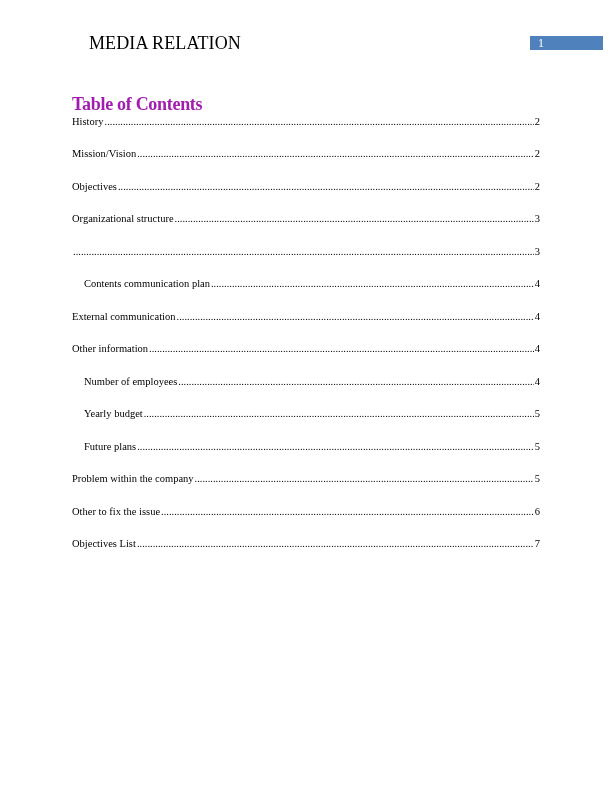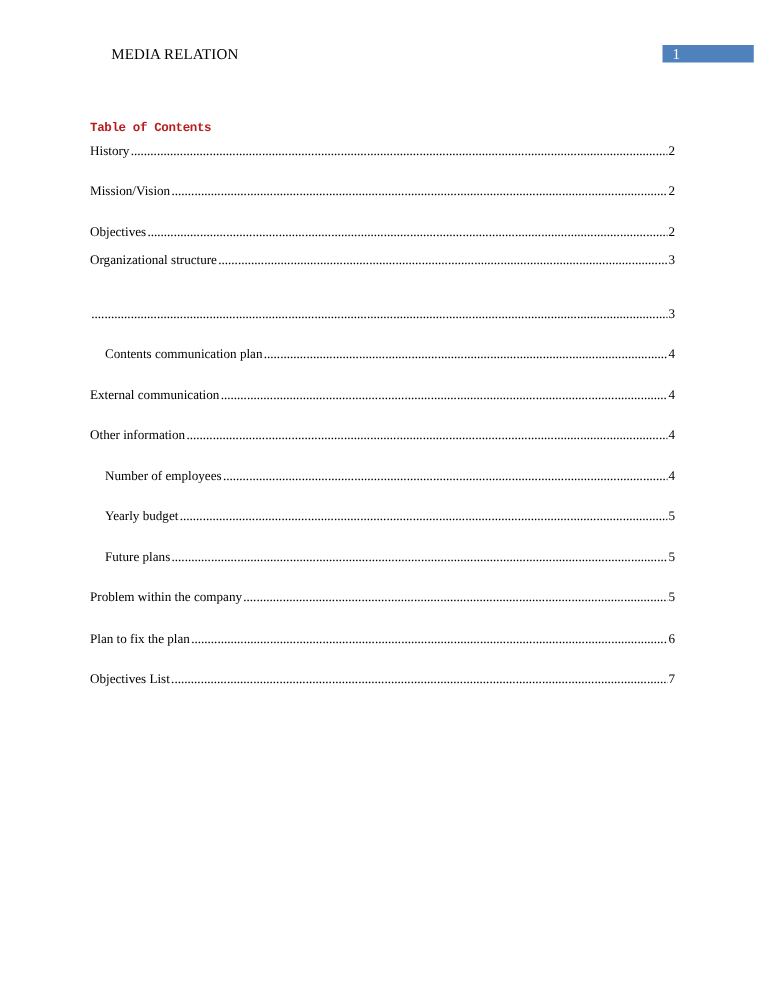--- a/index.html
+++ b/index.html
@@ -4,34 +4,34 @@
 <style>
   html, body { margin: 0; padding: 0; }
   body {
     width: 612px; height: 792px; background: #ffffff;
     position: relative; overflow: hidden;
     font-family: "Liberation Serif", "DejaVu Serif", serif;
     color: #000;
   }
   .header-title {
     position: absolute; left: 89px; top: 36px;
-    font-size: 12px; line-height: 14px; letter-spacing: 0.1px;
+    font-size: 18px; line-height: 14px; letter-spacing: 0.1px;
   }
   .page-box {
     position: absolute; left: 530px; top: 36px; width: 73px; height: 14px;
     background: #4f81bd;
   }
   .page-num {
     position: absolute; left: 8px; top: 0px; color: #ffffff;
     font-size: 12px; line-height: 14px;
   }
   .toc-title {
     position: absolute; left: 72px; top: 95px;
-    font-family: Liberation Mono, monospace; font-weight: bold;
-    font-size: 10px; line-height: 18px; color: #b91c1c;
+    font-family: Liberation Serif, serif; font-weight: bold;
+    font-size: 18px; line-height: 18px; color: #a21caf;
     letter-spacing: -0.3px;
   }
   .toc {
     position: absolute; left: 72px; top: 115px; width: 468px;
   }
   .toc-row {
     position: absolute; left: 0; width: 468px; height: 14px;
     display: flex; align-items: flex-start;
     font-size: 10.5px; line-height: 14px;
   }
@@ -65,21 +65,21 @@
   <div class="toc-row" style="top:32px">
     <span class="toc-label">Mission/Vision</span>
     <span class="toc-dots"></span>
     <span class="toc-page">2</span>
   </div>
   <div class="toc-row" style="top:65px">
     <span class="toc-label">Objectives</span>
     <span class="toc-dots"></span>
     <span class="toc-page">2</span>
   </div>
-  <div class="toc-row" style="top:87px">
+  <div class="toc-row" style="top:97px">
     <span class="toc-label">Organizational structure</span>
     <span class="toc-dots"></span>
     <span class="toc-page">3</span>
   </div>
   <div class="toc-row" style="top:130px">
     <span class="toc-dots"></span>
     <span class="toc-page">3</span>
   </div>
   <div class="toc-row level2" style="top:162px">
     <span class="toc-label">Contents communication plan</span>
@@ -110,21 +110,21 @@
     <span class="toc-label">Future plans</span>
     <span class="toc-dots"></span>
     <span class="toc-page">5</span>
   </div>
   <div class="toc-row" style="top:357px">
     <span class="toc-label">Problem within the company</span>
     <span class="toc-dots"></span>
     <span class="toc-page">5</span>
   </div>
   <div class="toc-row" style="top:390px">
-    <span class="toc-label">Plan to fix the plan</span>
+    <span class="toc-label">Other to fix the issue</span>
     <span class="toc-dots"></span>
     <span class="toc-page">6</span>
   </div>
   <div class="toc-row" style="top:422px">
     <span class="toc-label">Objectives List</span>
     <span class="toc-dots"></span>
     <span class="toc-page">7</span>
   </div>
 </div>
 

